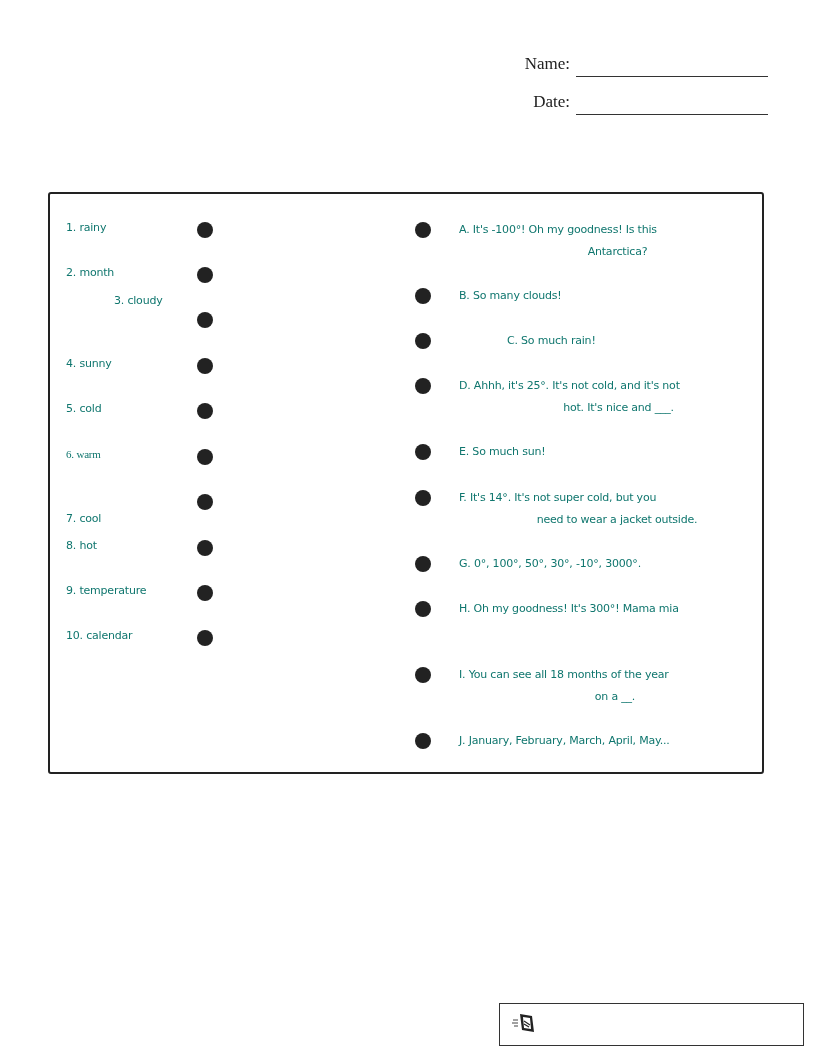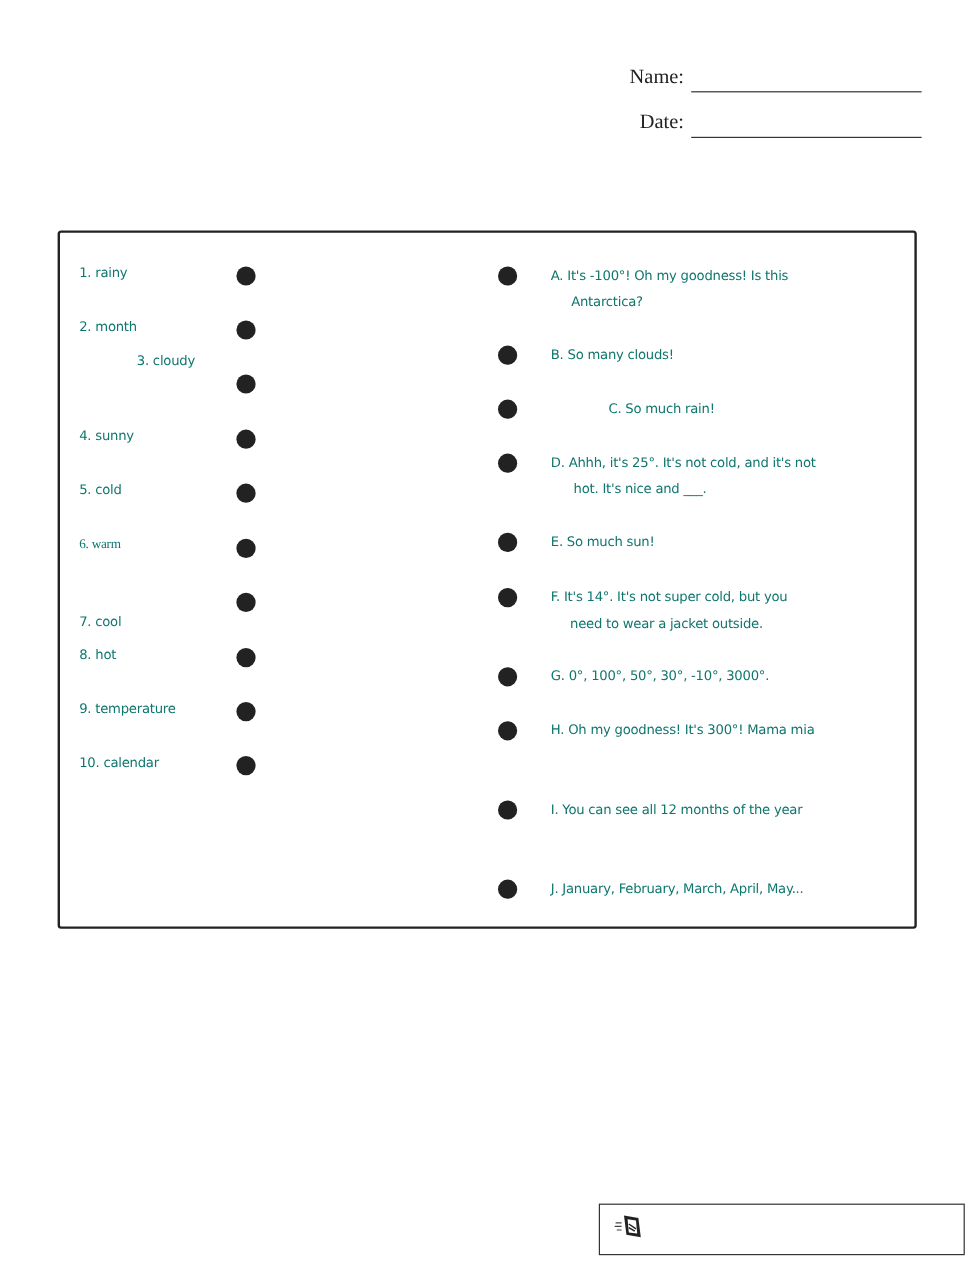--- a/index.html
+++ b/index.html
@@ -5,21 +5,21 @@
     html, body { margin:0; padding:0; background:#fff; }
     body { width:816px; height:1056px; position:relative; overflow:hidden; color:#222; }
     .hdr { position:absolute; font-family:"Liberation Serif", serif; font-size:17px; color:#222; }
     .hdr-label { position:absolute; text-align:right; width:80px; }
     .hdr-line { position:absolute; height:1px; background:#333; }
     .box { position:absolute; left:48px; top:192px; width:716px; height:582px; border:2px solid #222; border-radius:3px; box-sizing:border-box; }
     .sans { font-family:"DejaVu Sans", sans-serif; font-size:11px; color:#0f766e; letter-spacing:-0.2px; }
     .left-item { position:absolute; left:66px; }
     .dot { position:absolute; width:16px; height:16px; border-radius:50%; background:#222; }
     .right-item { position:absolute; left:459px; width:300px; line-height:22px; }
-    .right-item .line2 { display:block; }
+    .right-item .line2 { display:block;text-align:center; }
     .footer { position:absolute; left:499px; top:1003px; width:305px; height:43px; border:1px solid #333; box-sizing:border-box; display:flex; align-items:center; padding-left:12px; }
     .footer-text { font-family:"DejaVu Sans", sans-serif; font-size:13.5px; color:#222; margin-left:6px; letter-spacing:-0.2px; }
   </style>
 </head>
 <body>
 
 <div class="hdr">
   <span class="hdr-label" style="left:490px; top:54px;text-align:right;">Name:</span>
   <div class="hdr-line" style="left:576px; top:76px; width:192px;"></div>
   <span class="hdr-label" style="left:490px; top:92px;">Date:</span>
@@ -61,21 +61,21 @@
     <div class="right-item sans" style="top: 375px;"><span>D. Ahhh, it's 25°. It's not cold, and it's not</span><span class="line2" style="padding-left: 19px;">hot. It's nice and ___.</span></div>
     <span class="dot" style="left: 415px; top: 444px;"></span>
     <div class="right-item sans" style="top: 441px;"><span>E. So much sun!</span></div>
     <span class="dot" style="left: 415px; top: 490px;"></span>
     <div class="right-item sans" style="top: 487px;"><span>F. It's 14°. It's not super cold, but you</span><span class="line2" style="padding-left: 16px;">need to wear a jacket outside.</span></div>
     <span class="dot" style="left: 415px; top: 556px;"></span>
     <div class="right-item sans" style="top: 553px;"><span>G. 0°, 100°, 50°, 30°, -10°, 3000°.</span></div>
     <span class="dot" style="left: 415px; top: 601px;"></span>
     <div class="right-item sans" style="top: 598px;"><span>H. Oh my goodness! It's 300°! Mama mia</span></div>
     <span class="dot" style="left: 415px; top: 667px;"></span>
-    <div class="right-item sans" style="top: 664px;"><span>I. You can see all 12 months of the year</span></div>
+    <div class="right-item sans" style="top: 664px;"><span>I. You can see all 18 months of the year</span><span class="line2" style="padding-left: 12px;">on a __.</span></div>
     <span class="dot" style="left: 415px; top: 733px;"></span>
     <div class="right-item sans" style="top: 730px;"><span>J. January, February, March, April, May...</span></div>
   </div>
 
 <div class="footer">
   <span>
     <svg width="24" height="22" viewBox="0 0 24 22">
       <line x1="1" y1="8" x2="6" y2="8" stroke="#444" stroke-width="1"></line>
       <line x1="0" y1="11" x2="6" y2="11" stroke="#444" stroke-width="1"></line>
       <line x1="2" y1="14" x2="6" y2="14" stroke="#444" stroke-width="1"></line>

